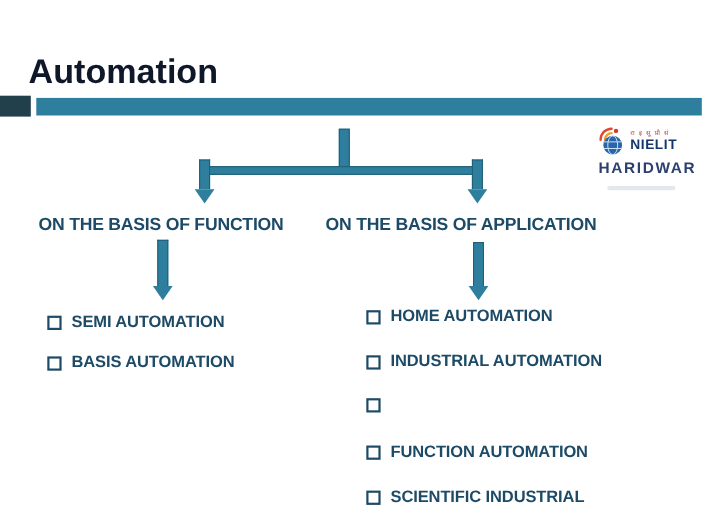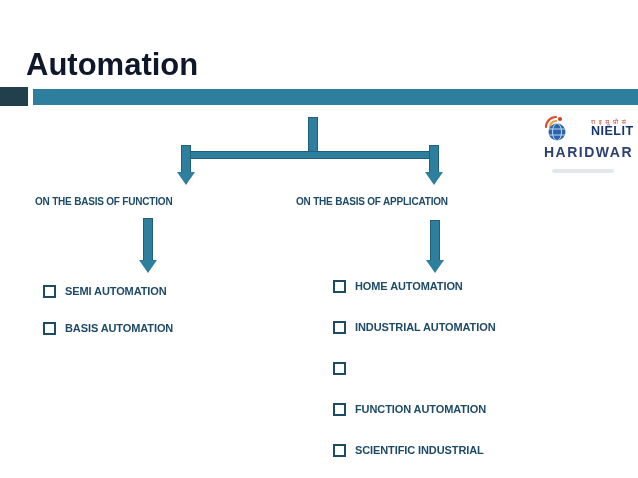--- a/index.html
+++ b/index.html
@@ -24,32 +24,32 @@
     border:1px solid #216078;border-bottom:none;box-sizing:border-box;
   }
   .arrow .head{
     position:absolute;left:0;width:0;height:0;
     border-left:9px solid transparent;border-right:9px solid transparent;
     border-top:13px solid #2e7e9e;
   }
 
   
   .branch-label{
-    position:absolute;top:196px;font-size:10px;font-weight:700;color:#1d4a66;
+    position:absolute;top:196px;font-size:16px;font-weight:700;color:#1d4a66;
     white-space:nowrap;letter-spacing:-0.2px;
   }
   .list-item{
     position:absolute;display:flex;align-items:center;gap:9px;
-    font-size:11px;font-weight:700;color:#1d4a66;white-space:nowrap;letter-spacing:-0.1px;
+    font-size:15px;font-weight:700;color:#1d4a66;white-space:nowrap;letter-spacing:-0.1px;
   }
   .bullet{width:9px;height:9px;border:2.2px solid #1d4a66;flex:0 0 auto;margin-top:1px}
 
   
   .logo{position:absolute;left:544px;top:115px;width:78px}
-  .logo-row{display:flex;align-items:center;gap:21px}
+  .logo-row{display:flex;align-items:center;gap:3px}
   .logo-texts{display:flex;flex-direction:column;line-height:1}
   .logo-devanagari{font-size:6px;color:#c43c2e;letter-spacing:1px;white-space:nowrap}
   .logo-name{font-size:12.5px;font-weight:800;color:#15356e;letter-spacing:.5px}
   .logo-campus{
     text-align:center;margin-top:3px;font-size:14px;font-weight:700;
     color:#2c4070;letter-spacing:1.5px;white-space:nowrap;
   }
   .logo-tagline{width:62px;height:4px;background:#e3e7ee;border-radius:2px;margin:9px auto 0}
 </style>
 </head>

